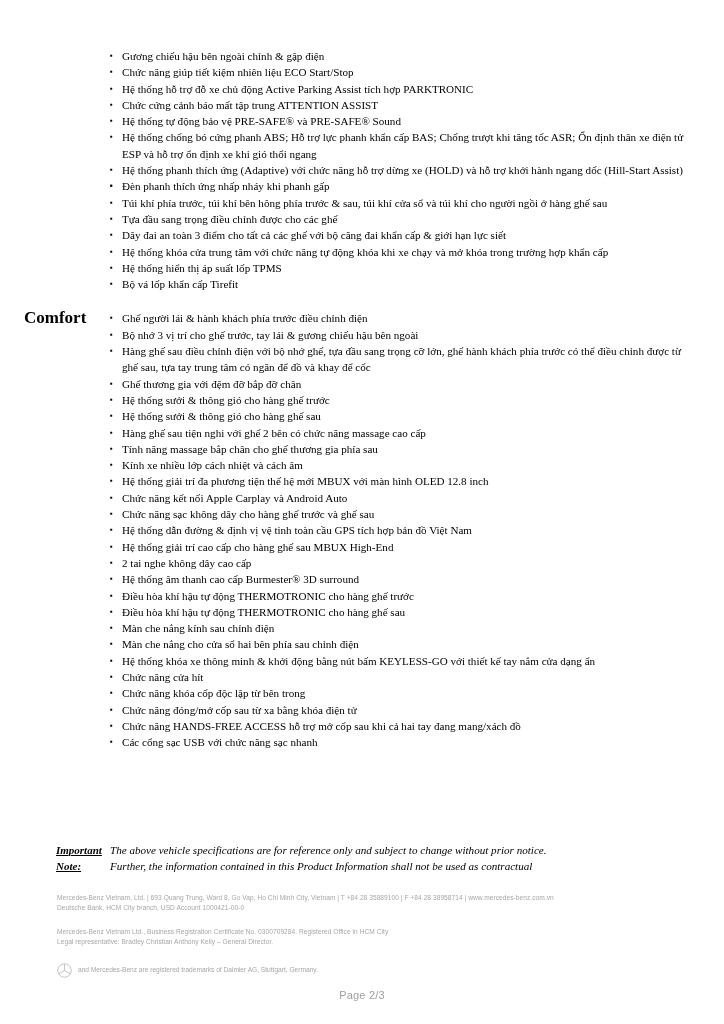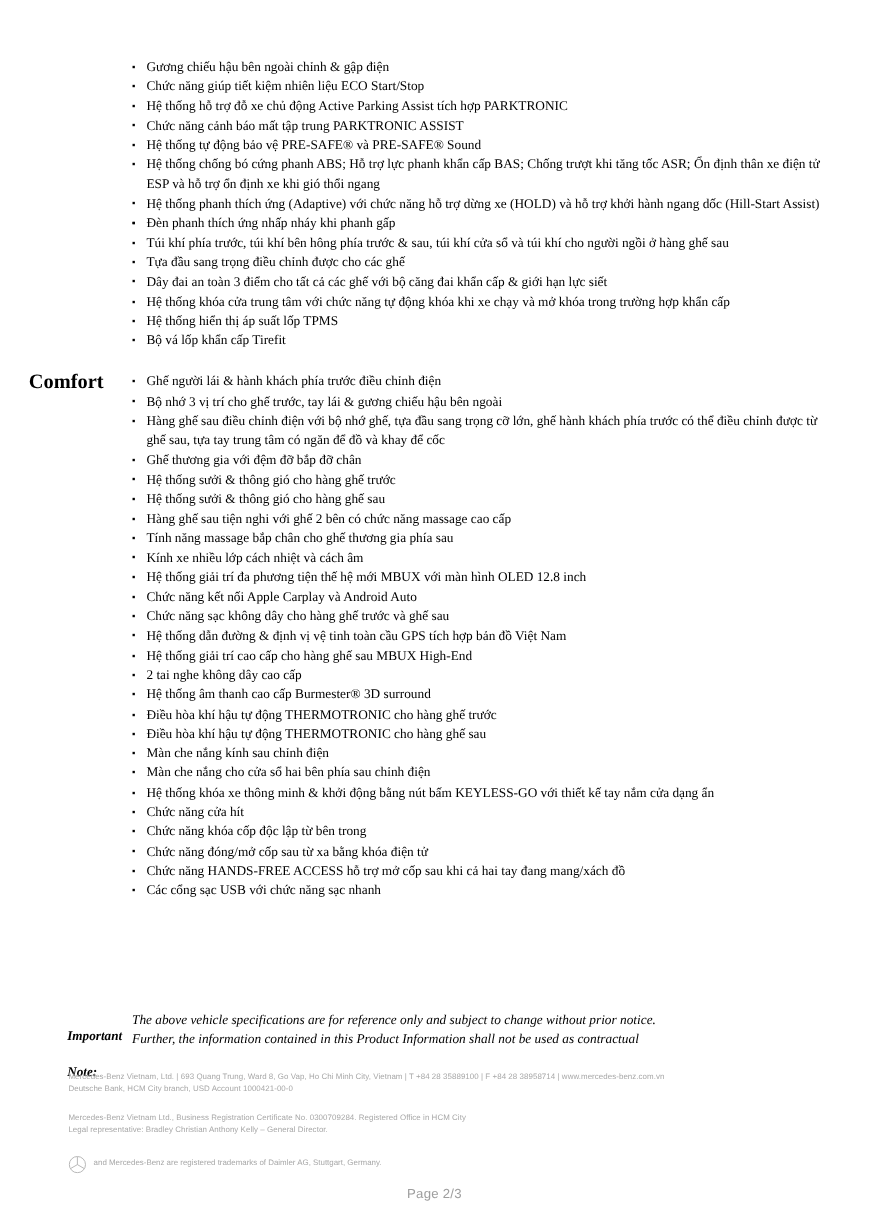--- a/index.html
+++ b/index.html
@@ -95,22 +95,22 @@
     width: 110px;
     flex: 0 0 110px;
     padding-left: 56px;
     box-sizing: border-box;
     font-weight: bold;
     font-style: italic;
     font-size: 11px;
     line-height: 15.5px;
   }
   .note-label span {
+    text-decoration: underline;
     display: inline-block;
-    margin-top: 14px;
   }
   .note-text {
     flex: 1 1 auto;
     padding-right: 34px;
     font-style: italic;
     font-size: 11.1px;
     line-height: 15.5px;
     text-align: justify;
   }
   .note-text p {
@@ -177,21 +177,21 @@
 <div class="page">
 
   <div class="spec-body">
 
     <div class="section">
       <div class="section-label"></div>
       <ul class="feature-list">
         <li><span class="bullet">▪</span><span>Gương chiếu hậu bên ngoài chỉnh &amp; gập điện</span></li>
         <li><span class="bullet">▪</span><span>Chức năng giúp tiết kiệm nhiên liệu ECO Start/Stop</span></li>
         <li><span class="bullet">▪</span><span>Hệ thống hỗ trợ đỗ xe chủ động Active Parking Assist tích hợp PARKTRONIC</span></li>
-        <li><span class="bullet">▪</span><span>Chức năng cảnh báo mất tập trung PARKTRONIC ASSIST</span></li>
+        <li><span class="bullet">▪</span><span>Chức cứng cảnh báo mất tập trung ATTENTION ASSIST</span></li>
         <li><span class="bullet">▪</span><span>Hệ thống tự động bảo vệ PRE-SAFE® và PRE-SAFE® Sound</span></li>
         <li><span class="bullet">▪</span><span>Hệ thống chống bó cứng phanh ABS; Hỗ trợ lực phanh khẩn cấp BAS; Chống trượt khi tăng tốc ASR; Ổn định thân xe điện tử ESP và hỗ trợ ổn định xe khi gió thổi ngang</span></li>
         <li><span class="bullet">▪</span><span>Hệ thống phanh thích ứng (Adaptive) với chức năng hỗ trợ dừng xe (HOLD) và hỗ trợ khởi hành ngang dốc (Hill-Start Assist)</span></li>
         <li><span class="bullet">▪</span></li>
         <li><span class="bullet">▪</span><span>Đèn phanh thích ứng nhấp nháy khi phanh gấp</span></li>
         <li><span class="bullet">▪</span><span>Túi khí phía trước, túi khí bên hông phía trước &amp; sau, túi khí cửa sổ và túi khí cho người ngồi ở hàng ghế sau</span></li>
         <li><span class="bullet">▪</span><span>Tựa đầu sang trọng điều chỉnh được cho các ghế</span></li>
         <li><span class="bullet">▪</span><span>Dây đai an toàn 3 điểm cho tất cả các ghế với bộ căng đai khẩn cấp &amp; giới hạn lực siết</span></li>
         <li><span class="bullet">▪</span><span>Hệ thống khóa cửa trung tâm với chức năng tự động khóa khi xe chạy và mở khóa trong trường hợp khẩn cấp</span></li>
         <li><span class="bullet">▪</span><span>Hệ thống hiển thị áp suất lốp TPMS</span></li>

